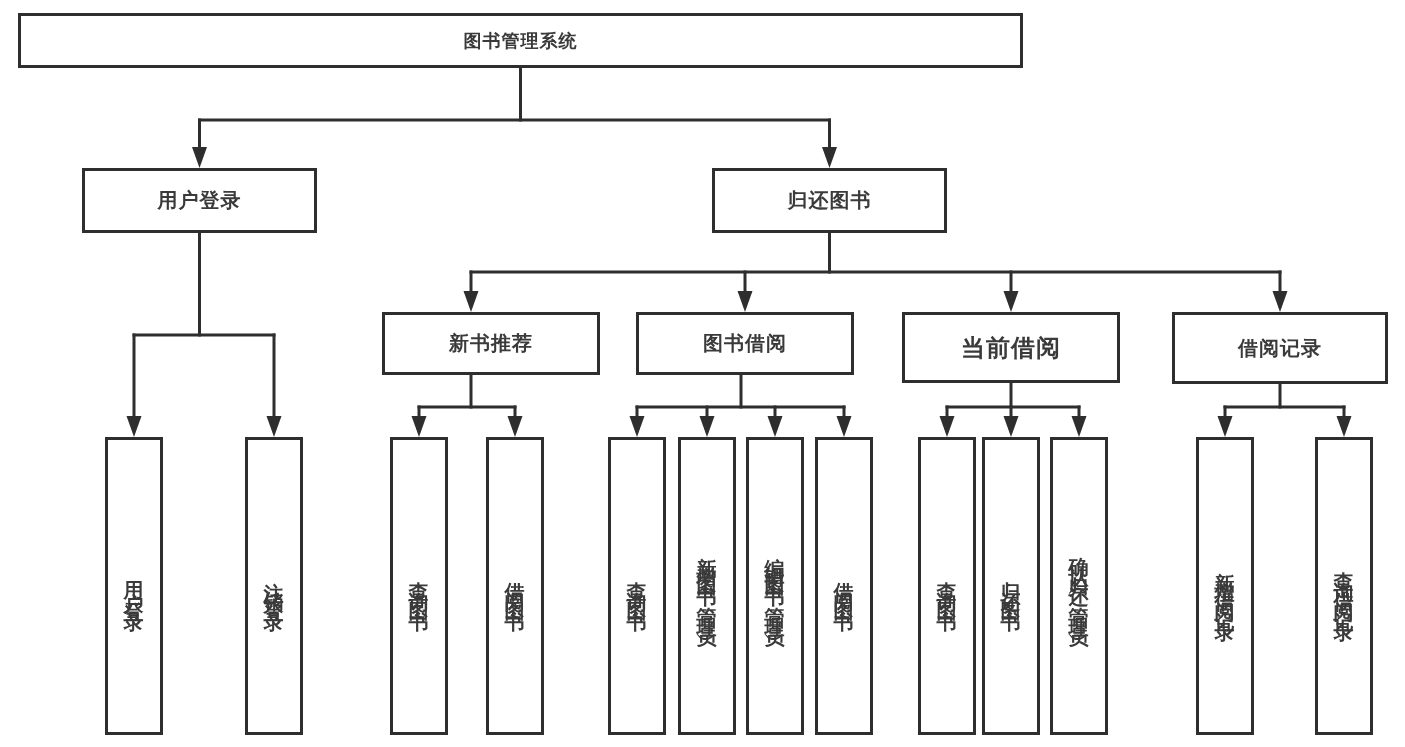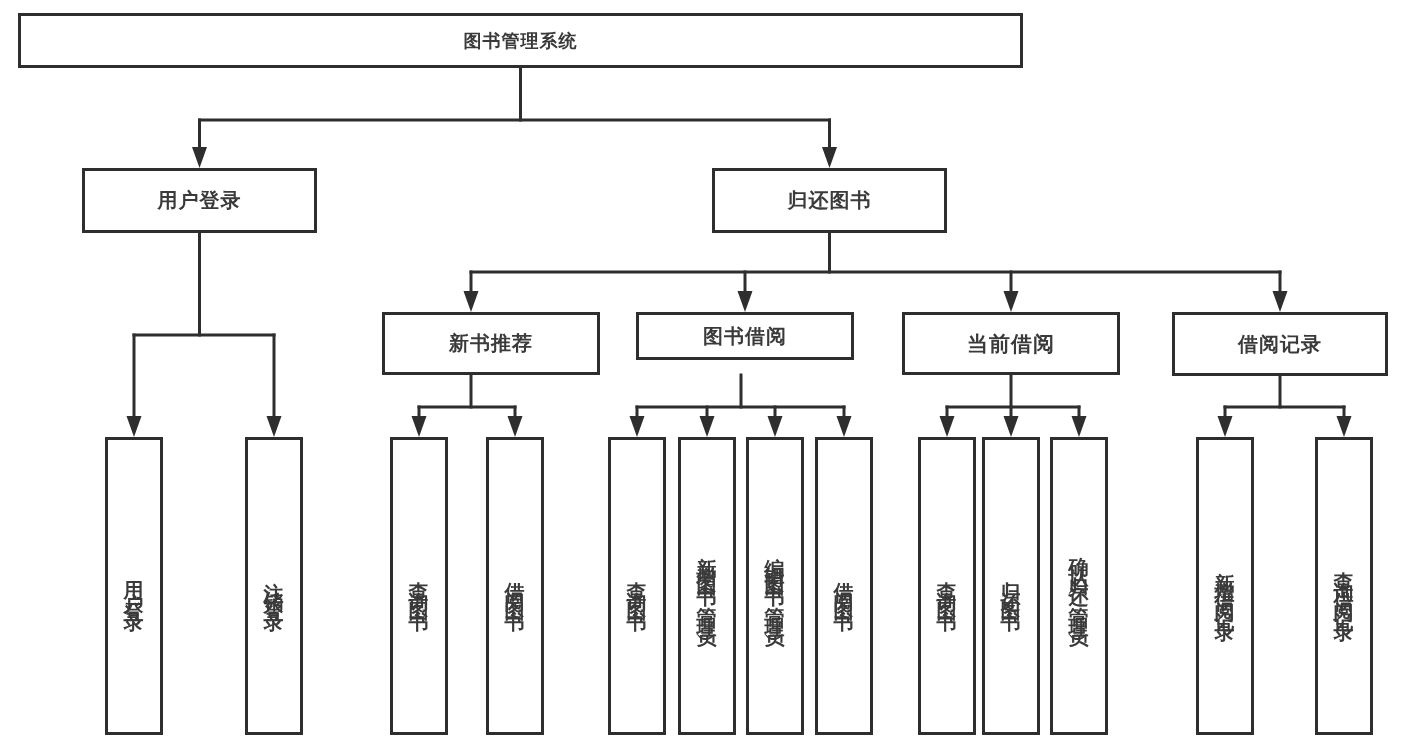--- a/index.html
+++ b/index.html
@@ -117,27 +117,27 @@
       </div>
       <div class="node h" style="left: 82px; top: 168px; width: 235px; height: 65px; font-size: 20px;">
         <span>用户登录</span>
       </div>
       <div class="node h" style="left: 712px; top: 168px; width: 235px; height: 65px; font-size: 20px;">
         <span>归还图书</span>
       </div>
       <div class="node h" style="left: 362px; top: 312px; width: 218px; height: 63px; font-size: 20px; margin-left: 20px;">
         <span>新书推荐</span>
       </div>
-      <div class="node h" style="left: 636px; top: 312px; width: 218px; height: 48px; font-size: 20px;">
+      <div class="node h" style="left: 636px; top: 312px; width: 218px; height: 63px; font-size: 20px;">
         <span>图书借阅</span>
       </div>
-      <div class="node h" style="left: 902px; top: 312px; width: 218px; height: 63px; font-size: 21px;">
+      <div class="node h" style="left: 902px; top: 312px; width: 218px; height: 71px; font-size: 24px;">
         <span>当前借阅</span>
       </div>
-      <div class="node h" style="left: 1172px; top: 312px; width: 216px; height: 64px; font-size: 20px;">
+      <div class="node h" style="left: 1172px; top: 312px; width: 216px; height: 72px; font-size: 20px;">
         <span>借阅记录</span>
       </div>
       <div class="node v" style="left: 105px; top: 437px; width: 58px; height: 298px; font-size: 20px;">
         <span>用户登录</span>
       </div>
       <div class="node v" style="left: 245px; top: 437px; width: 58px; height: 298px; font-size: 20px;">
         <span>注销登录</span>
       </div>
       <div class="node v" style="left: 390px; top: 437px; width: 58px; height: 298px; font-size: 20px;">
         <span>查询图书</span>

